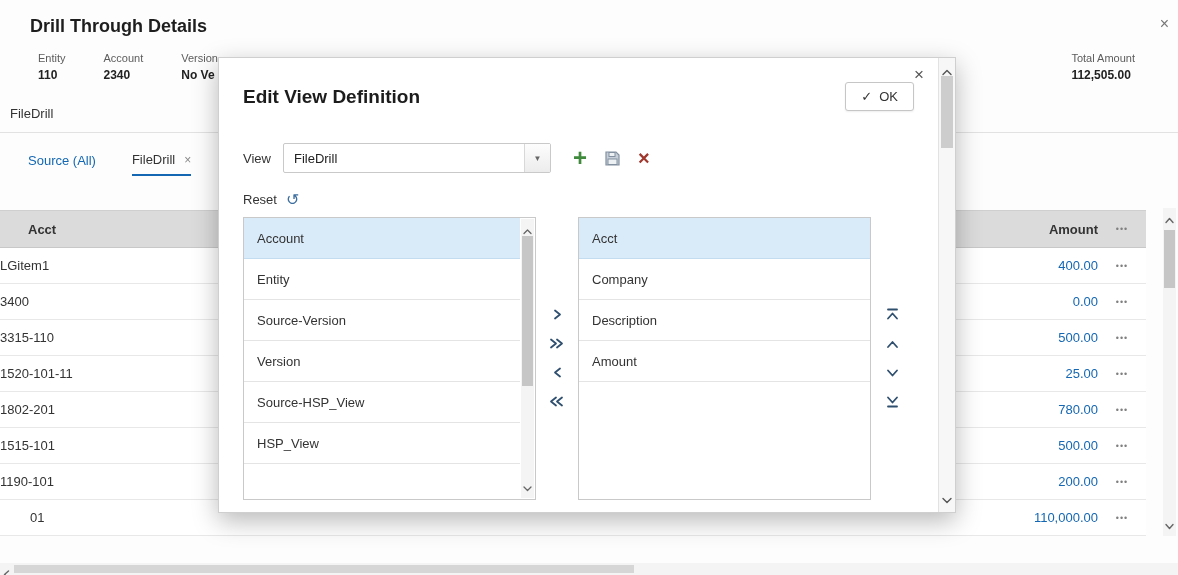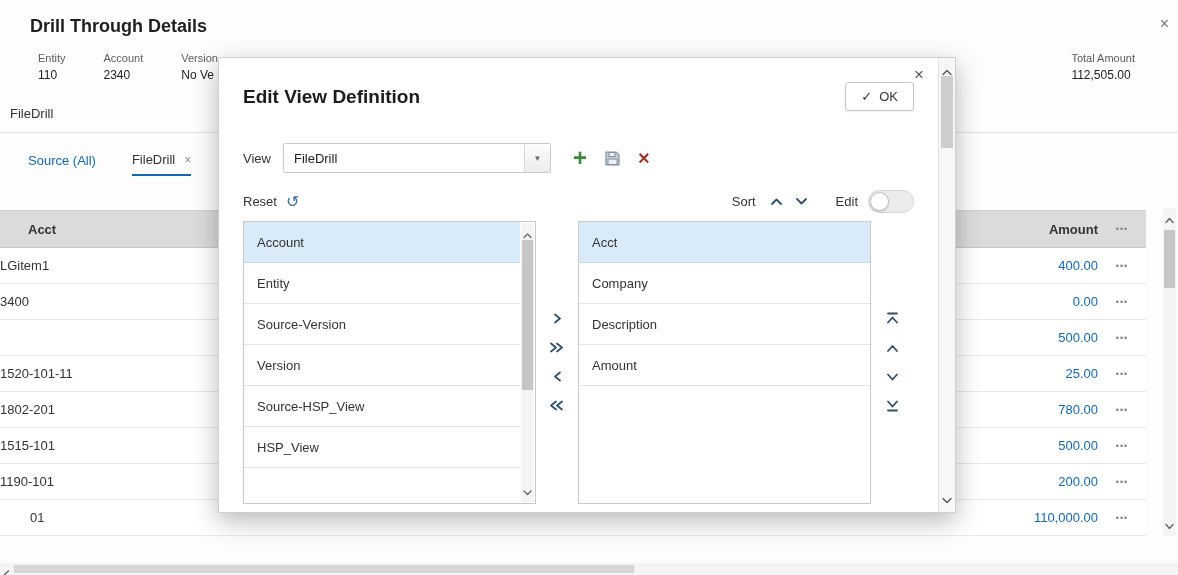--- a/index.html
+++ b/index.html
@@ -4,21 +4,21 @@
 <style>
   *{box-sizing:border-box;margin:0;padding:0}
   html,body{width:1178px;height:575px}
   body{position:relative;font-family:"Liberation Sans",sans-serif;background:#fdfdfd;overflow:hidden;color:#333}
 
   
   .page-title{position:absolute;top:16px;left:30px;font-size:18px;font-weight:bold;color:#1e1e1e}
   .page-close{position:absolute;top:15px;right:9px;font-size:16px;color:#777;cursor:pointer}
   .pov{position:absolute;top:52px;left:38px;display:flex;gap:38px}
   .pov-item .lbl,.total-amount .lbl{font-size:11px;color:#5c5c5c}
-  .pov-item .val,.total-amount .val{font-size:12px;font-weight:normal;color:#222;margin-top:4px}
+  .pov-item .val,.total-amount .val{font-size:12px;font-weight:bold;color:#222;margin-top:4px}
   .total-amount{position:absolute;top:52px;right:43px}
   .drill-name{position:absolute;top:106px;left:10px;font-size:13px;color:#333}
   .divider{position:absolute;top:132px;left:0;width:100%;height:1px;background:#e2e2e2}
 
   .tabs{position:absolute;top:152px;left:28px;display:flex;gap:36px}
   .tab{font-size:13px;color:#1467b3;padding-bottom:7px;display:flex;align-items:center;gap:9px;cursor:pointer}
   .tab.active{color:#333;border-bottom:2px solid #1467b3}
   .tab-close{font-size:12px;color:#888}
 
   .table{position:absolute;top:210px;left:0;width:1146px}
@@ -146,20 +146,21 @@
       </div>
 
       <div class="row">
         <div class="cell-acct">3400</div>
         <div class="cell-col2"></div>
         <div class="cell-amount">0.00</div>
         <div class="cell-menu">•••</div>
       </div>
 
       <div class="row">
+        <div class="cell-acct">3315-110</div>
         <div class="cell-col2"></div>
         <div class="cell-amount">500.00</div>
         <div class="cell-menu">•••</div>
       </div>
 
       <div class="row">
         <div class="cell-acct">1520-101-11</div>
         <div class="cell-col2"></div>
         <div class="cell-amount">25.00</div>
         <div class="cell-menu">•••</div>
@@ -238,37 +239,20 @@
             <rect x="4" y="9" width="9" height="5.5" fill="#eef1f4" stroke="#8290a0" stroke-width="1"></rect>
           </svg>
         </span>
       <span class="icon-del">×</span>
     </div>
 
     <div class="toolbar-row">
       <div class="reset-btn">
         <span>Reset</span>
         <span class="undo">↺</span>
-      </div>
-      <div class="sort-edit">
-        <span class="sort-label">Sort</span>
-        <span class="sort-up">
-            <svg width="13" height="9" viewBox="0 0 13 9">
-              <polyline points="2,7 6.5,2.5 11,7" fill="none" stroke="#2f4f6f" stroke-width="1.8" stroke-linecap="round" stroke-linejoin="round"></polyline>
-            </svg>
-          </span>
-        <span class="sort-down">
-            <svg width="13" height="9" viewBox="0 0 13 9">
-              <polyline points="2,2 6.5,6.5 11,2" fill="none" stroke="#2f4f6f" stroke-width="1.8" stroke-linecap="round" stroke-linejoin="round"></polyline>
-            </svg>
-          </span>
-        <span class="edit-label">Edit</span>
-        <div class="toggle">
-            <div class="knob"></div>
-          </div>
       </div>
     </div>
 
     <div class="lists-row">
 
       <div class="list left">
         <div class="list-items">
 
             <div class="litem selected">
               <span>Account</span>

